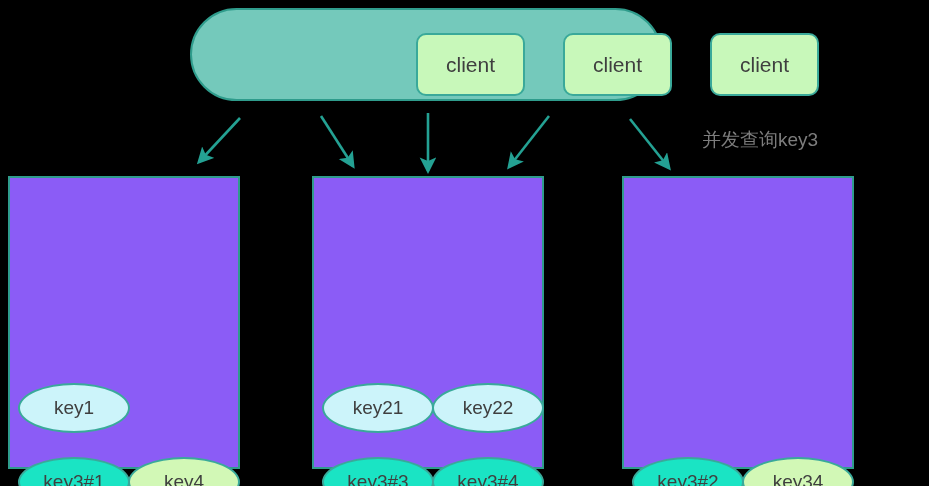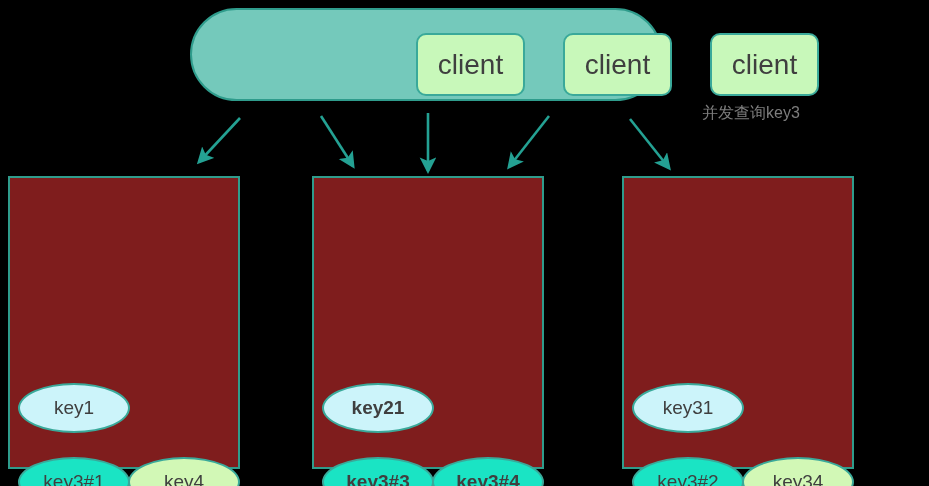--- a/index.html
+++ b/index.html
@@ -36,58 +36,58 @@
     width: 109px;
     height: 63px;
     background: #c8f8ba;
     border: 2px solid #3aa99a;
     border-radius: 10px;
     box-sizing: border-box;
     display: flex;
     align-items: center;
     justify-content: center;
     color: #3f3f3f;
-    font-size: 28px;
+    font-size: 21px;
   }
   .client-box.c0 { left: 224px; }
   .client-box.c1 { left: 371px; }
   .client-box.c2 { left: 518px; }
 
   
   .annotation {
     position: absolute;
     left: 702px;
-    top: 103px;
+    top: 127px;
     color: #7d7d7d;
-    font-size: 16px;
+    font-size: 19px;
     white-space: nowrap;
   }
 
   
   .arrow-layer {
     position: absolute;
     left: 0;
     top: 0;
     width: 929px;
     height: 486px;
   }
 
   
   .panel {
     position: absolute;
     top: 176px;
     width: 232px;
     height: 293px;
-    background: #7f1d1d;
+    background: #8b5cf6;
     border: 2px solid #2f9c8c;
     box-sizing: border-box;
     text-align: right;
   }
   .panel.p0 { left: 8px; }
-  .panel.p1 { left: 312px; font-weight: bold; }
+  .panel.p1 { left: 312px; }
   .panel.p2 { left: 622px; }
 
   .key {
     position: absolute;
     width: 112px;
     height: 50px;
     border: 2px solid #3aa99a;
     border-radius: 50% / 50%;
     box-sizing: border-box;
     display: flex;
@@ -134,22 +134,22 @@
       </g>
   </svg>
 
   <div class="panel p0">
       <div class="key col0 row0 fill-cyan-pale">key1</div>
       <div class="key col0 row1 fill-cyan-bright">key3#1</div>
       <div class="key col1 row1 fill-green-pale">key4</div>
     </div>
   <div class="panel p1">
       <div class="key col0 row0 fill-cyan-pale">key21</div>
+      <div class="key col1 row0 fill-cyan-pale">key22</div>
       <div class="key col0 row1 fill-cyan-bright">key3#3</div>
       <div class="key col1 row1 fill-cyan-bright">key3#4</div>
     </div>
   <div class="panel p2">
-      <div class="key col0 row0 fill-cyan-pale">key31</div>
       <div class="key col0 row1 fill-cyan-bright">key3#2</div>
       <div class="key col1 row1 fill-green-pale">key34</div>
     </div>
 
 </div>
 
 </body></html>

